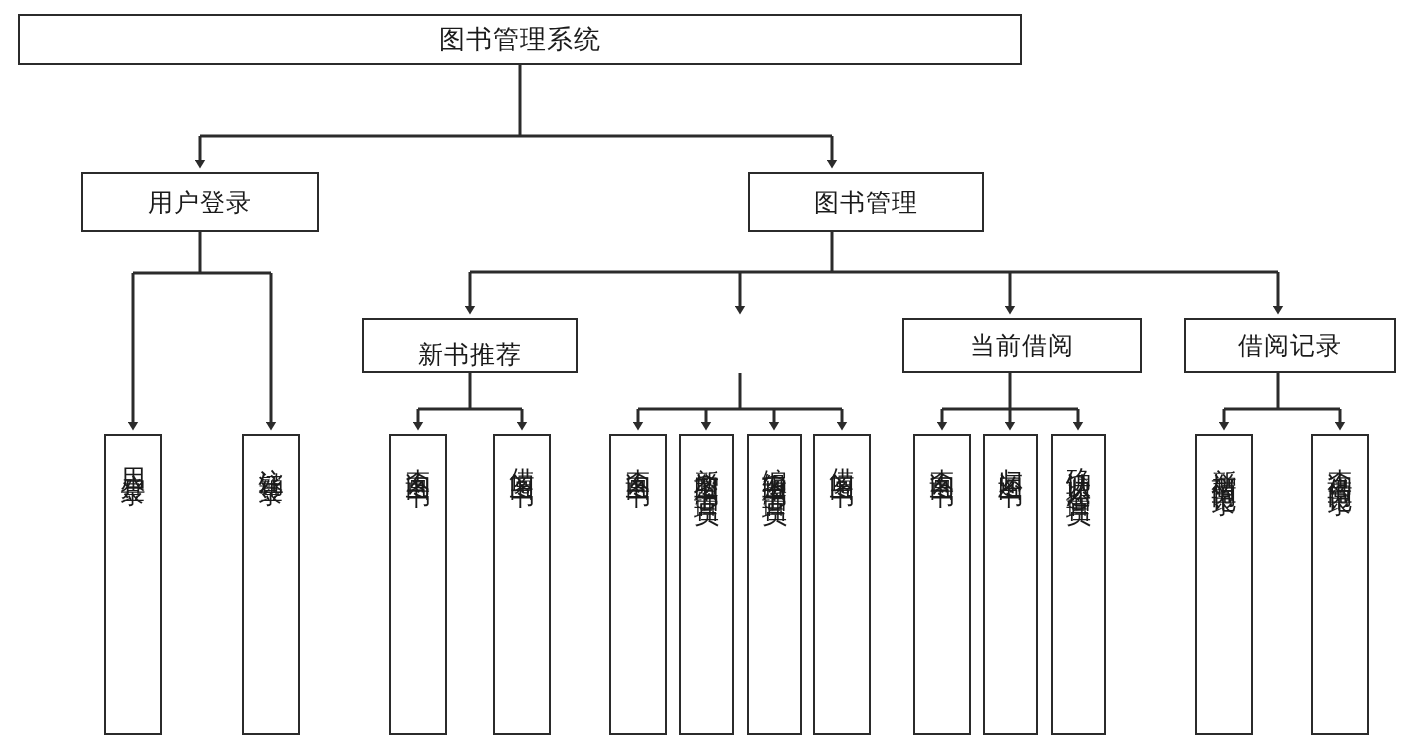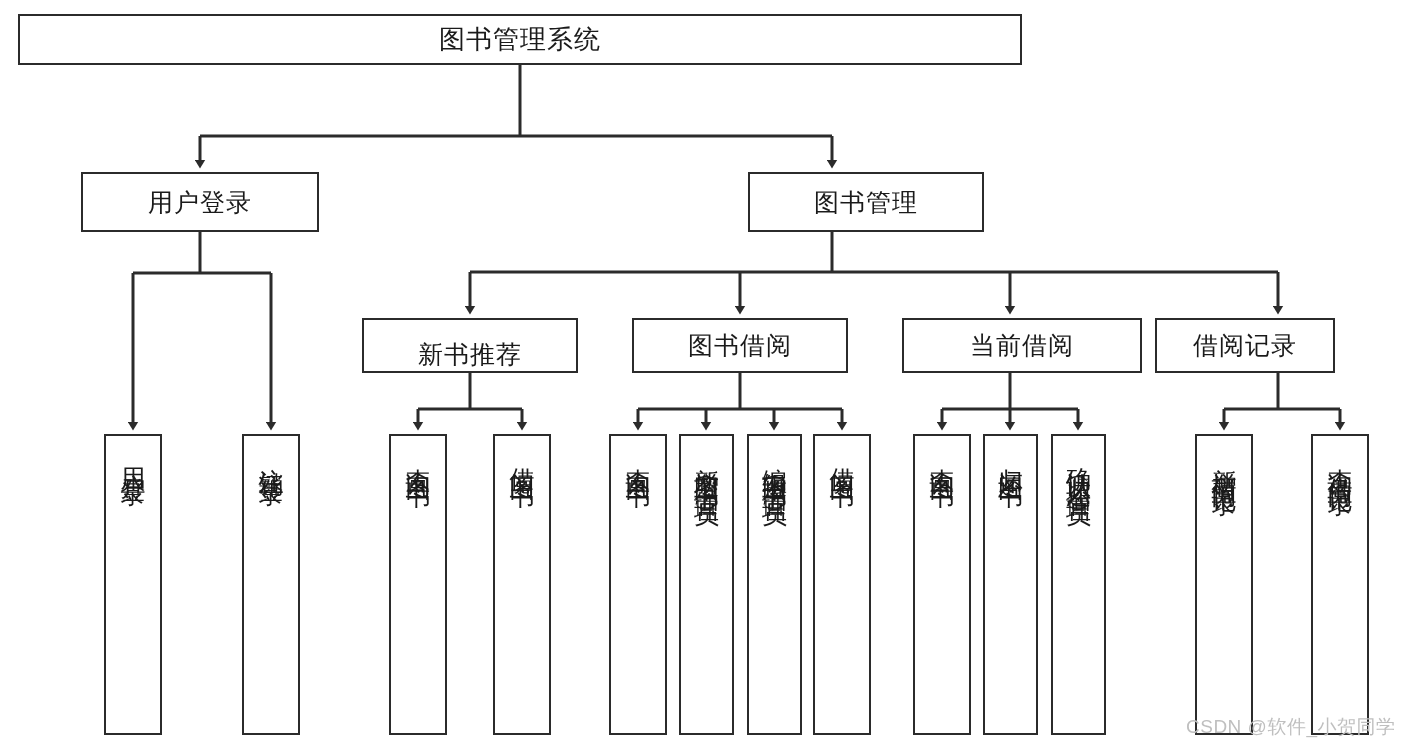--- a/index.html
+++ b/index.html
@@ -131,29 +131,26 @@
   </div>
 
   <div class="node horiz" style="left:748px; top:172px; width:236px; height:60px;">
     <span>图书管理</span>
   </div>
 
   <div class="node horiz" style="left:362px; top:318px; width:216px; height:55px;align-items:flex-end;">
     <span>新书推荐</span>
   </div>
 
-  <div class="node horiz" style="left:632px; top:318px; width:216px; height:55px;">
-    <span>图书借阅</span>
-  </div>
 
   <div class="node horiz" style="left:902px; top:318px; width:240px; height:55px;">
     <span>当前借阅</span>
   </div>
 
-  <div class="node horiz" style="left:1155px; top:318px; width:180px; height:55px;">
+  <div class="node horiz" style="left:1184px; top:318px; width:212px; height:55px;">
     <span>借阅记录</span>
   </div>
 
   <div class="node vert" style="left:104px; top:434px; width:58px; height:301px;">
     <span class="vtext">用户登录</span>
   </div>
 
   <div class="node vert" style="left:242px; top:434px; width:58px; height:301px;">
     <span class="vtext">注销登录</span>
   </div>
@@ -195,15 +192,14 @@
   </div>
 
   <div class="node vert" style="left:1195px; top:434px; width:58px; height:301px;">
     <span class="vtext">新增借阅记录</span>
   </div>
 
   <div class="node vert" style="left:1311px; top:434px; width:58px; height:301px;">
     <span class="vtext">查询借阅记录</span>
   </div>
 
-  <div class="watermark">CSDN @软件_小贺同学</div>
 
 </div>
 
 </body></html>

